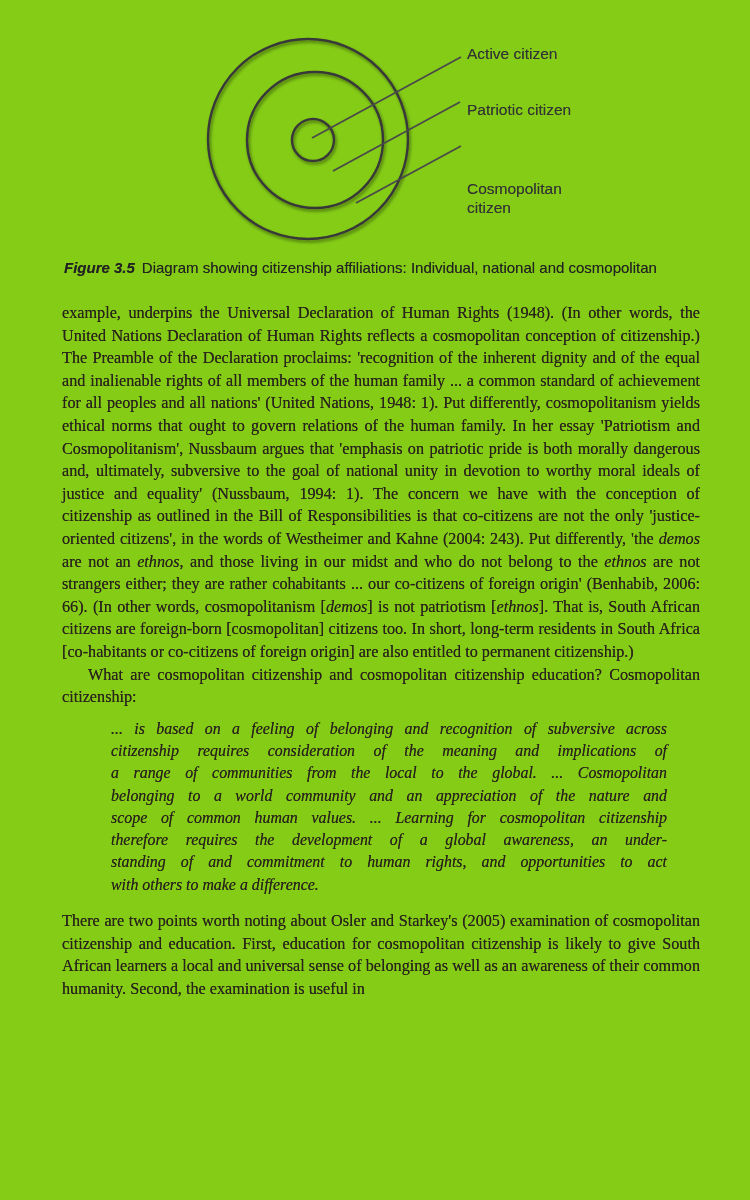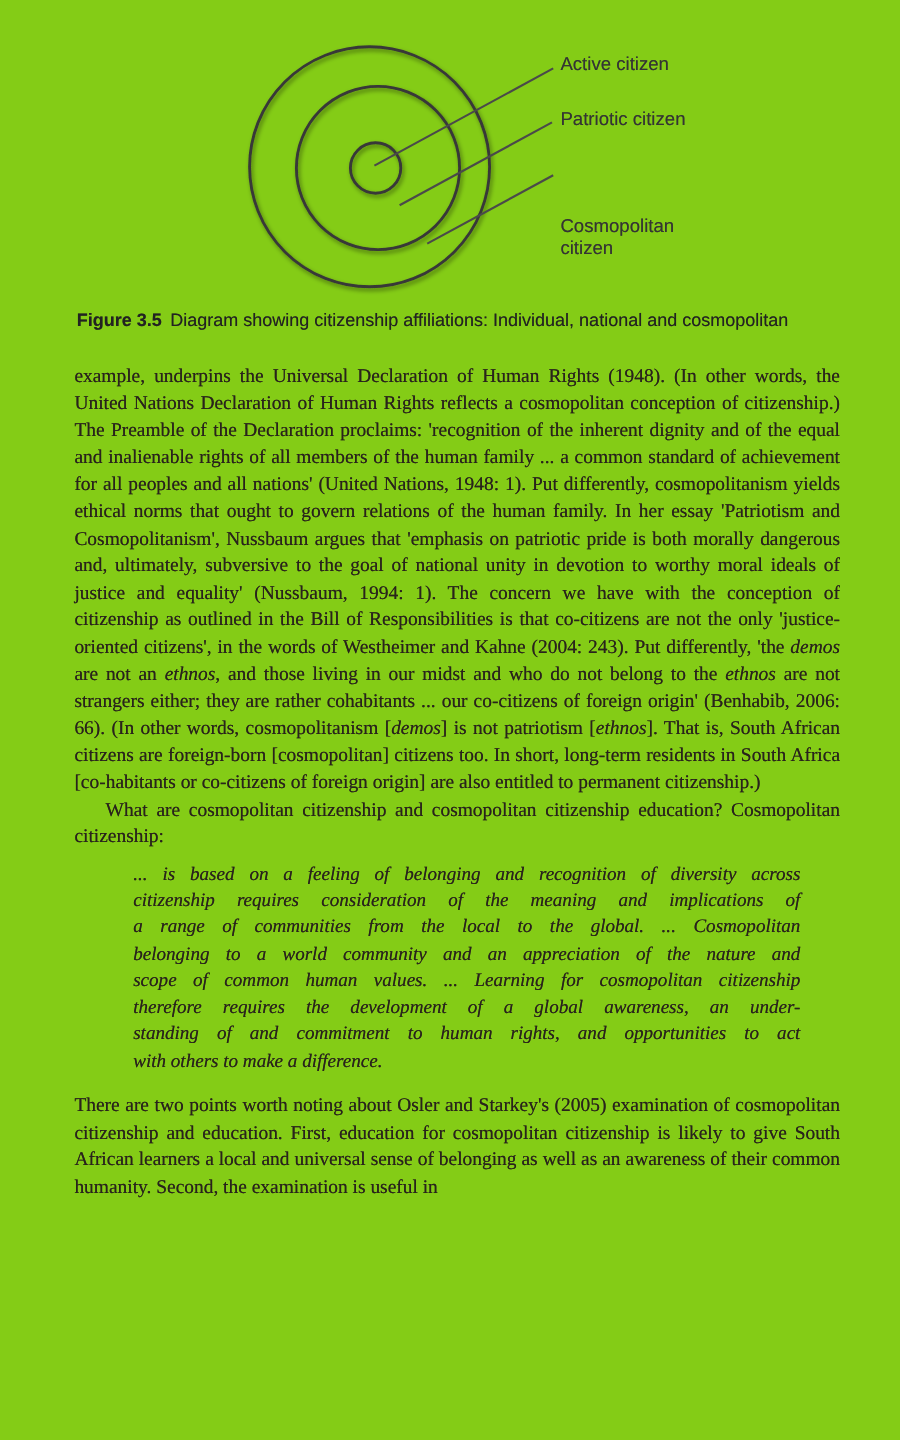--- a/index.html
+++ b/index.html
@@ -21,21 +21,21 @@
     white-space:nowrap;
     text-shadow:0 0 0.5px rgba(52,52,52,.6);
   }
   .fig-label.wrap{white-space:normal;width:118px;}
   .caption{
     position:absolute;left:64px;top:258px;right:40px;
     font-family:"Liberation Sans", sans-serif;
     font-size:15px;line-height:20px;color:#222;
     text-shadow:0 0 0.5px rgba(34,34,34,.55);
   }
-  .caption .b{font-weight:bold;}
+  .caption .b{font-weight:bold;font-style:italic;}
   .caption .cap-text{margin-left:7px;text-align:center;}
   
   .col{
     position:absolute;left:62px;top:302px;width:638px;
     font-size:16.2px;line-height:22.6px;
     text-shadow:0 0 0.55px rgba(41,35,28,.8);
   }
   .para{text-align:justify;margin:0;}
   .para.indent{text-indent:26px;}
   .it{font-style:italic;}
@@ -70,36 +70,36 @@
         </filter>
       </defs>
       <circle cx="308" cy="139" r="100" fill="none" stroke="#383838" stroke-width="2.4" filter="url(#soft)"></circle>
       <circle cx="315" cy="140" r="68" fill="none" stroke="#383838" stroke-width="2.4" filter="url(#soft)"></circle>
       <circle cx="313" cy="140" r="21" fill="none" stroke="#383838" stroke-width="2.4" filter="url(#soft)"></circle>
       <line x1="312" y1="138" x2="461" y2="57" stroke="#4a4a4a" stroke-width="1.8"></line>
       <line x1="333" y1="171" x2="460" y2="102" stroke="#4a4a4a" stroke-width="1.8"></line>
       <line x1="356" y1="203" x2="461" y2="146" stroke="#4a4a4a" stroke-width="1.8"></line>
     </svg>
     <div class="fig-label" style="left:467px;top:44px;">Active citizen</div>
-    <div class="fig-label" style="left:467px;top:90px;">Patriotic citizen</div>
+    <div class="fig-label" style="left:467px;top:100px;">Patriotic citizen</div>
     <div class="fig-label wrap" style="left:467px;top:135px;margin-top:44px;">Cosmopolitan citizen</div>
   </div>
 
   <div class="caption">
     <span class="b">Figure 3.5</span><span class="cap-text">Diagram showing citizenship affiliations: Individual, national and cosmopolitan</span>
   </div>
 
   <div class="col">
 
     <p class="para"><span>example, underpins the Universal Declaration of Human Rights (1948). (In other words, the United Nations Declaration of Human Rights reflects a cosmopolitan conception of citizenship.) The Preamble of the Declaration proclaims: 'recognition of the inherent dignity and of the equal and inalienable rights of all members of the human family ... a common standard of achievement for all peoples and all nations' (United Nations, 1948: 1). Put differently, cosmopolitanism yields ethical norms that ought to govern relations of the human family. In her essay 'Patriotism and Cosmopolitanism', Nussbaum argues that 'emphasis on patriotic pride is both morally dangerous and, ultimately, subversive to the goal of national unity in devotion to worthy moral ideals of justice and equality' (Nussbaum, 1994: 1). The concern we have with the conception of citizenship as outlined in the Bill of Responsibilities is that co-citizens are not the only 'justice-oriented citizens', in the words of Westheimer and Kahne (2004: 243). Put differently, 'the </span><span class="it">demos</span><span> are not an </span><span class="it">ethnos</span><span>, and those living in our midst and who do not belong to the </span><span class="it">ethnos</span><span> are not strangers either; they are rather cohabitants ... our co-citizens of foreign origin' (Benhabib, 2006: 66). (In other words, cosmopolitanism [</span><span class="it">demos</span><span>] is not patriotism [</span><span class="it">ethnos</span><span>]. That is, South African citizens are foreign-born [cosmopolitan] citizens too. In short, long-term residents in South Africa [co-habitants or co-citizens of foreign origin] are also entitled to permanent citizenship.)</span></p>
 
     <p class="para indent">What are cosmopolitan citizenship and cosmopolitan citizenship education? Cosmopolitan citizenship:</p>
 
     <div class="quote">
-      <div class="q-line">... is based on a feeling of belonging and recognition of diversity across</div>
+      <div class="q-line">... is based on a feeling of belonging and recognition of subversive across</div>
       <div class="q-line">citizenship requires consideration of the meaning and implications of</div>
       <div class="q-line">a range of communities from the local to the global. ... Cosmopolitan</div>
       <div class="q-line">belonging to a world community and an appreciation of the nature and</div>
       <div class="q-line">scope of common human values. ... Learning for cosmopolitan citizenship</div>
       <div class="q-line">therefore requires the development of a global awareness, an under-</div>
       <div class="q-line">standing of and commitment to human rights, and opportunities to act</div>
       <div class="q-line q-last">with others to make a difference.</div>
     </div>
 
 

